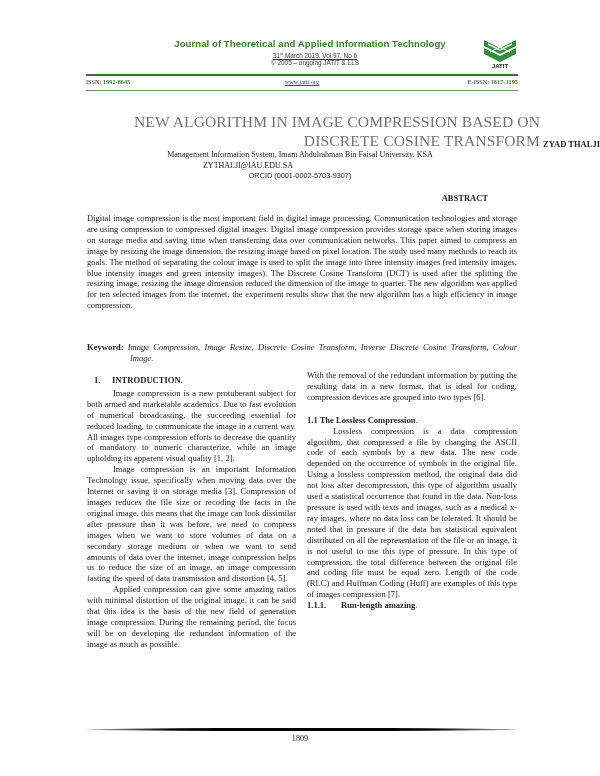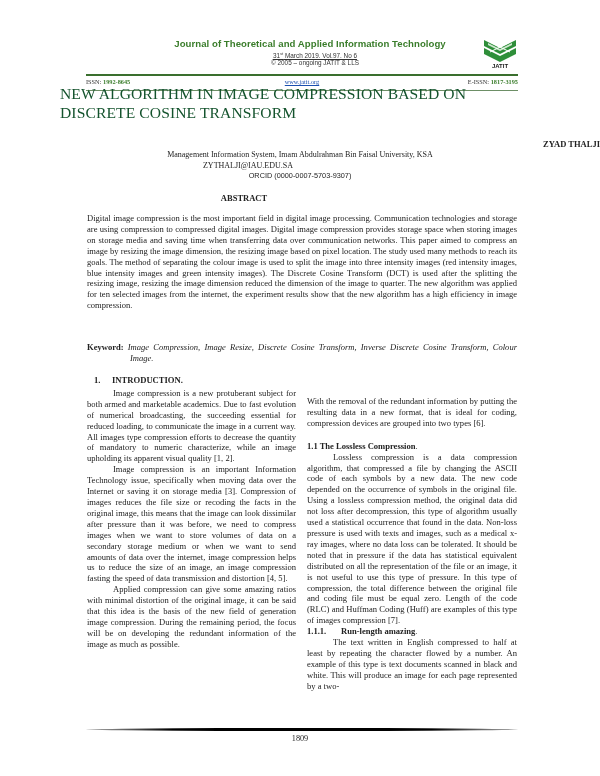--- a/index.html
+++ b/index.html
@@ -15,40 +15,40 @@
     .logo-text { position: absolute; left: 484px; top: 63px; width: 32px; text-align: center; font-family: "Liberation Sans", sans-serif; font-weight: bold; font-size: 6px; color: #1a1a1a; }
 
     .rule-top { position: absolute; left: 86px; top: 74px; width: 432px; height: 1.5px; background: #3a6f2e; }
     .issn-row { position: absolute; left: 86px; top: 78px; width: 432px; height: 10px; font-size: 6.3px; }
     .issn-left { position: absolute; left: 0; top: 0; color: #333; }
     .issn-left .v, .issn-right .v { color: #3a7d2b; font-weight: bold; }
     .issn-mid { position: absolute; left: 0; right: 0; text-align: center; color: #1a4fb0; text-decoration: underline; }
     .issn-right { position: absolute; right: 0; top: 0; color: #333; }
     .rule-bottom { position: absolute; left: 86px; top: 90px; width: 432px; height: 1px; background: #6d8f66; }
 
-    .paper-title { position: absolute; left: 60px; top: 84px; width: 480px; text-align: left; font-size: 15.6px; line-height: 19px; color: #14532d; letter-spacing: 0.1px; }
+    .paper-title { position: absolute; left: 60px; top: 112px; width: 480px; text-align: right; font-size: 15.6px; line-height: 19px; color: #737373; letter-spacing: 0.1px; }
     .author { position: absolute; left: 0; width: 600px; top: 139px; text-align: right; font-weight: bold; font-size: 8.5px; }
     .affil { position: absolute; left: 0; width: 600px; top: 150px; text-align: center; font-size: 8px; }
     .email { position: absolute; left: 0; width: 496px; top: 161px; text-align: center; font-size: 8px; }
     .orcid { position: absolute; left: 0; width: 600px; top: 171px; text-align: center; font-family: "Liberation Sans", sans-serif; font-size: 7.3px; }
-    .abstract-head { position: absolute; left: 0; width: 488px; top: 193px; text-align: center; font-weight: bold; font-size: 8.5px; }
+    .abstract-head { position: absolute; left: 0; width: 488px; top: 193px; text-align: right; font-weight: bold; font-size: 8.5px; }
 
     .abstract-body { position: absolute; left: 87px; top: 213px; width: 430px; font-size: 8.55px; line-height: 10.9px; text-align: justify; }
 
     .keywords { position: absolute; left: 87px; top: 342px; width: 430px; font-size: 8.55px; line-height: 10.9px; text-align: justify; padding-left: 43px; text-indent: -43px; box-sizing: border-box; }
     .keywords .kw-label { font-weight: bold; }
     .keywords .kw-list { font-style: italic; }
 
     .col-left { position: absolute; left: 87px; top: 372px; width: 209px; font-size: 8.55px; line-height: 10.9px; text-align: justify; }
     .col-right { position: absolute; left: 307px; top: 370px; width: 210px; font-size: 8.55px; line-height: 10.9px; text-align: justify; }
 
     .sec-head { font-weight: bold; font-size: 8.6px; margin: 3px 0 2px 7px; }
     .sec-head .num { display: inline-block; width: 18px; }
     .para { margin: 0; text-indent: 26px; }
-    .para.noindent { text-indent: 0; margin-top: 26px; }
+    .para.noindent { text-indent: 0; }
     .subsec-head { font-weight: bold; margin-top: 12px; }
     .subsubsec-head { font-weight: bold; }
     .subsubsec-head .num { display: inline-block; width: 34px; }
 
     .footer-rule { position: absolute; left: 86px; top: 728px; width: 432px; height: 3px; background: linear-gradient(90deg, rgba(0,0,0,0.3) 0%, #000 20%, #000 80%, rgba(0,0,0,0.3) 100%); border-radius: 50%; }
     .page-number { position: absolute; left: 0; width: 600px; top: 734px; text-align: center; font-size: 8.2px; }
   </style>
 </head>
 <body>
 
@@ -74,36 +74,35 @@
   <div class="issn-left"><span>ISSN: </span><span class="v">1992-8645</span></div>
   <div class="issn-mid">www.jatit.org</div>
   <div class="issn-right"><span>E-ISSN: </span><span class="v">1817-3195</span></div>
 </div>
 <div class="rule-bottom"></div>
 
 <div class="paper-title">NEW ALGORITHM IN IMAGE COMPRESSION BASED ON DISCRETE COSINE TRANSFORM</div>
 <div class="author">ZYAD THALJI</div>
 <div class="affil">Management Information System, Imam Abdulrahman Bin Faisal University, KSA</div>
 <div class="email">ZYTHALJI@IAU.EDU.SA</div>
-<div class="orcid">ORCID (0000-0007-5703-9307)</div>
+<div class="orcid">ORCID (0001-0002-5703-9307)</div>
 <div class="abstract-head">ABSTRACT</div>
 
 <div class="abstract-body">Digital image compression is the most important field in digital image processing. Communication technologies and storage are using compression to compressed digital images. Digital image compression provides storage space when storing images on storage media and saving time when transferring data over communication networks. This paper aimed to compress an image by resizing the image dimension, the resizing image based on pixel location. The study used many methods to reach its goals. The method of separating the colour image is used to split the image into three intensity images (red intensity images, blue intensity images and green intensity images). The Discrete Cosine Transform (DCT) is used after the splitting the resizing image, resizing the image dimension reduced the dimension of the image to quarter. The new algorithm was applied for ten selected images from the internet, the experiment results show that the new algorithm has a high efficiency in image compression.</div>
 
 <div class="keywords"><span class="kw-label">Keyword:</span> <span class="kw-list">Image Compression, Image Resize, Discrete Cosine Transform, Inverse Discrete Cosine Transform, Colour Image.</span></div>
 
 <div class="col-left">
   <div class="sec-head"><span class="num">1.</span><span>INTRODUCTION.</span></div>
   <p class="para">Image compression is a new protuberant subject for both armed and marketable academics. Due to fast evolution of numerical broadcasting, the succeeding essential for reduced loading, to communicate the image in a current way. All images type compression efforts to decrease the quantity of mandatory to numeric characterize, while an image upholding its apparent visual quality [1, 2].</p>
   <p class="para">Image compression is an important Information Technology issue, specifically when moving data over the Internet or saving it on storage media [3]. Compression of images reduces the file size or recoding the facts in the original image, this means that the image can look dissimilar after pressure than it was before, we need to compress images when we want to store volumes of data on a secondary storage medium or when we want to send amounts of data over the internet, image compression helps us to reduce the size of an image, an image compression fasting the speed of data transmission and distortion [4, 5].</p>
   <p class="para">Applied compression can give some amazing ratios with minimal distortion of the original image, it can be said that this idea is the basis of the new field of generation image compression. During the remaining period, the focus will be on developing the redundant information of the image as much as possible.</p>
 </div>
 
 <div class="col-right">
   <p class="para noindent">With the removal of the redundant information by putting the resulting data in a new format, that is ideal for coding, compression devices are grouped into two types [6].</p>
   <div class="subsec-head"><span>1.1  The Lossless Compression</span><span style="font-weight:normal">.</span></div>
   <p class="para">Lossless compression is a data compression algorithm, that compressed a file by changing the ASCII code of each symbols by a new data. The new code depended on the occurrence of symbols in the original file. Using a lossless compression method, the original data did not loss after decompression, this type of algorithm usually used a statistical occurrence that found in the data. Non-loss pressure is used with texts and images, such as a medical x-ray images, where no data loss can be tolerated. It should be noted that in pressure if the data has statistical equivalent distributed on all the representation of the file or an image, it is not useful to use this type of pressure. In this type of compression, the total difference between the original file and coding file must be equal zero. Length of the code (RLC) and Huffman Coding (Huff) are examples of this type of images compression [7].</p>
   <div class="subsubsec-head"><span class="num">1.1.1.</span><span>Run-length amazing</span><span style="font-weight:normal">.</span></div>
-  <p class="para">The text written in English compressed to half at least by repeating the character flowed by a number. An example of this type is text documents scanned in black and white. This will produce an image for each page represented by a two-</p>
 </div>
 
 <div class="footer-rule"></div>
 <div class="page-number">1809</div>
 
 </body></html>

